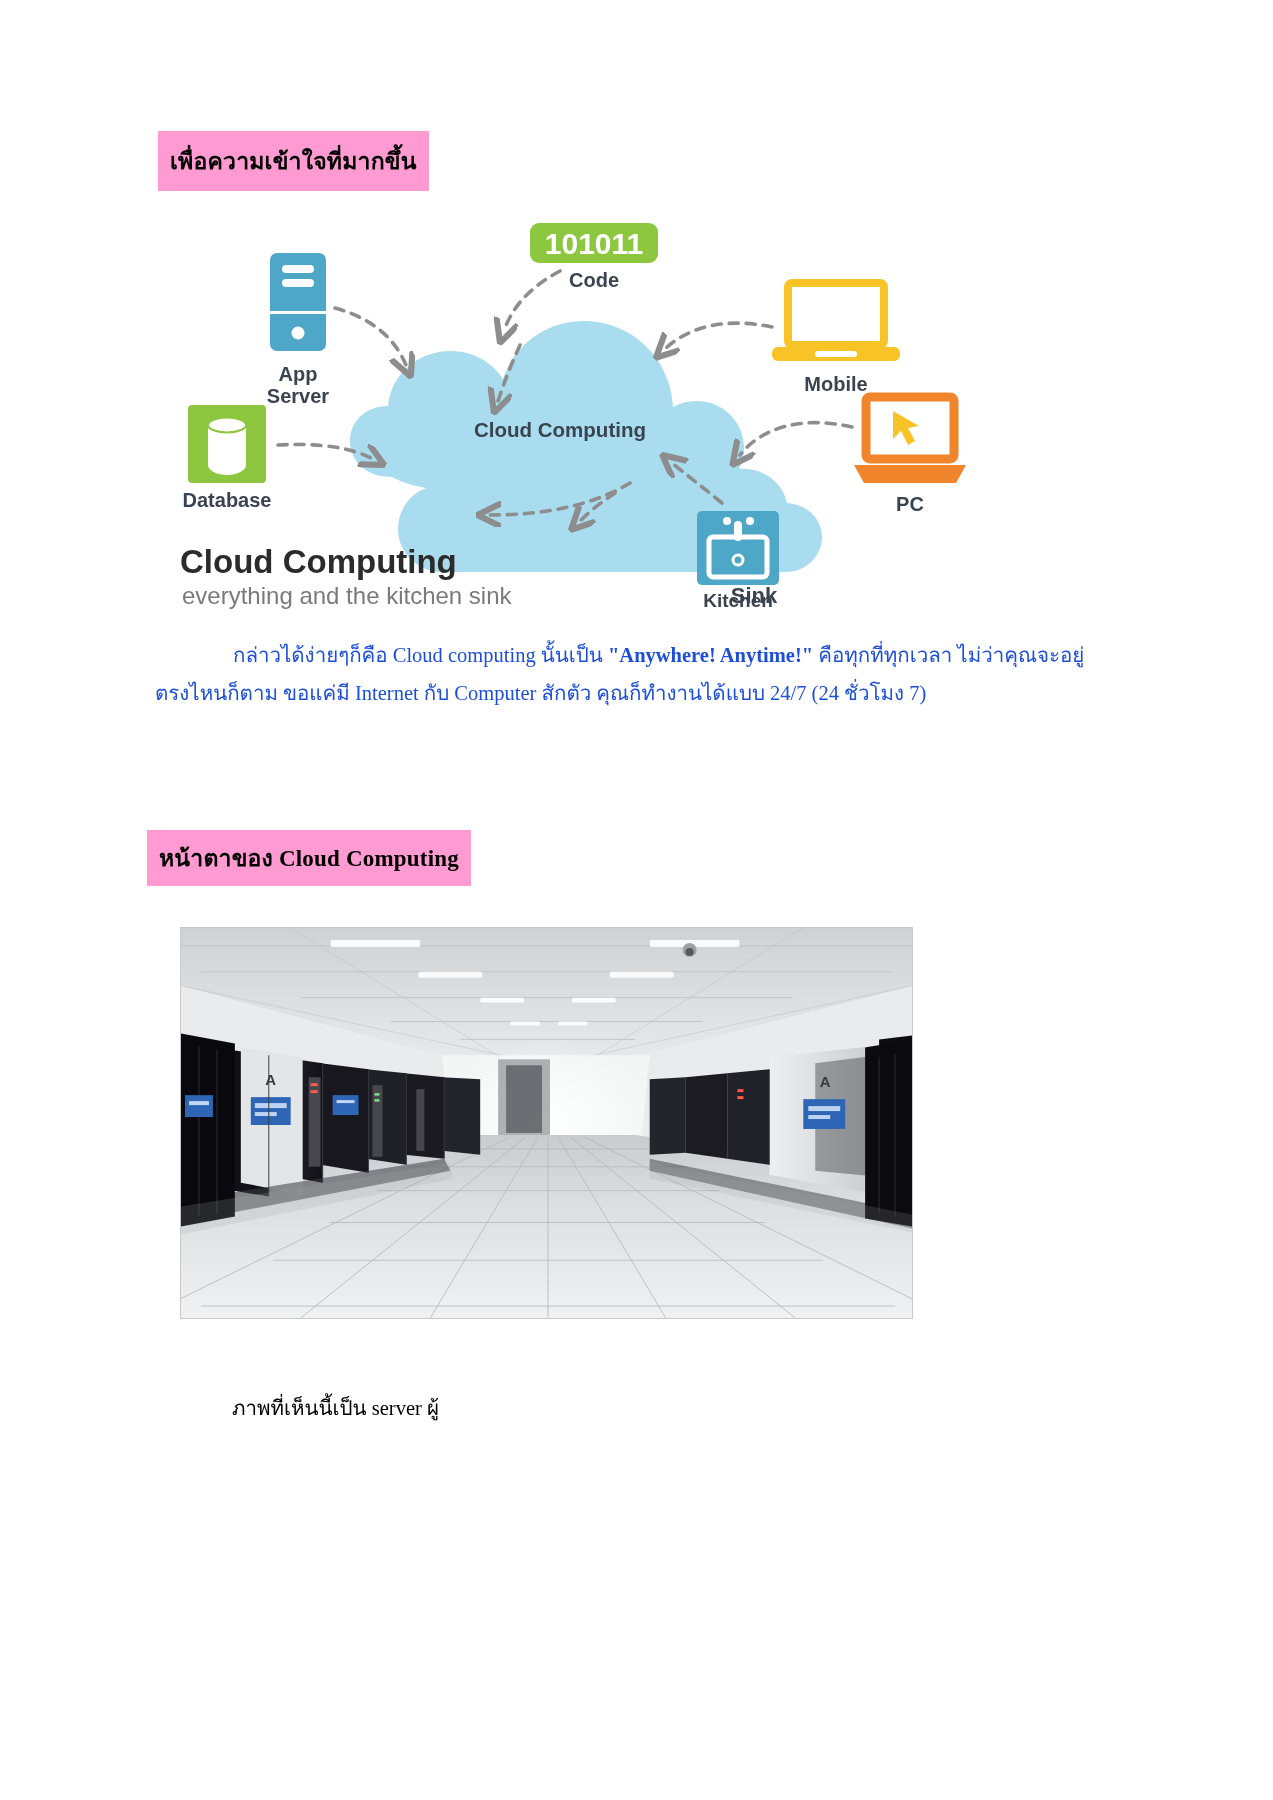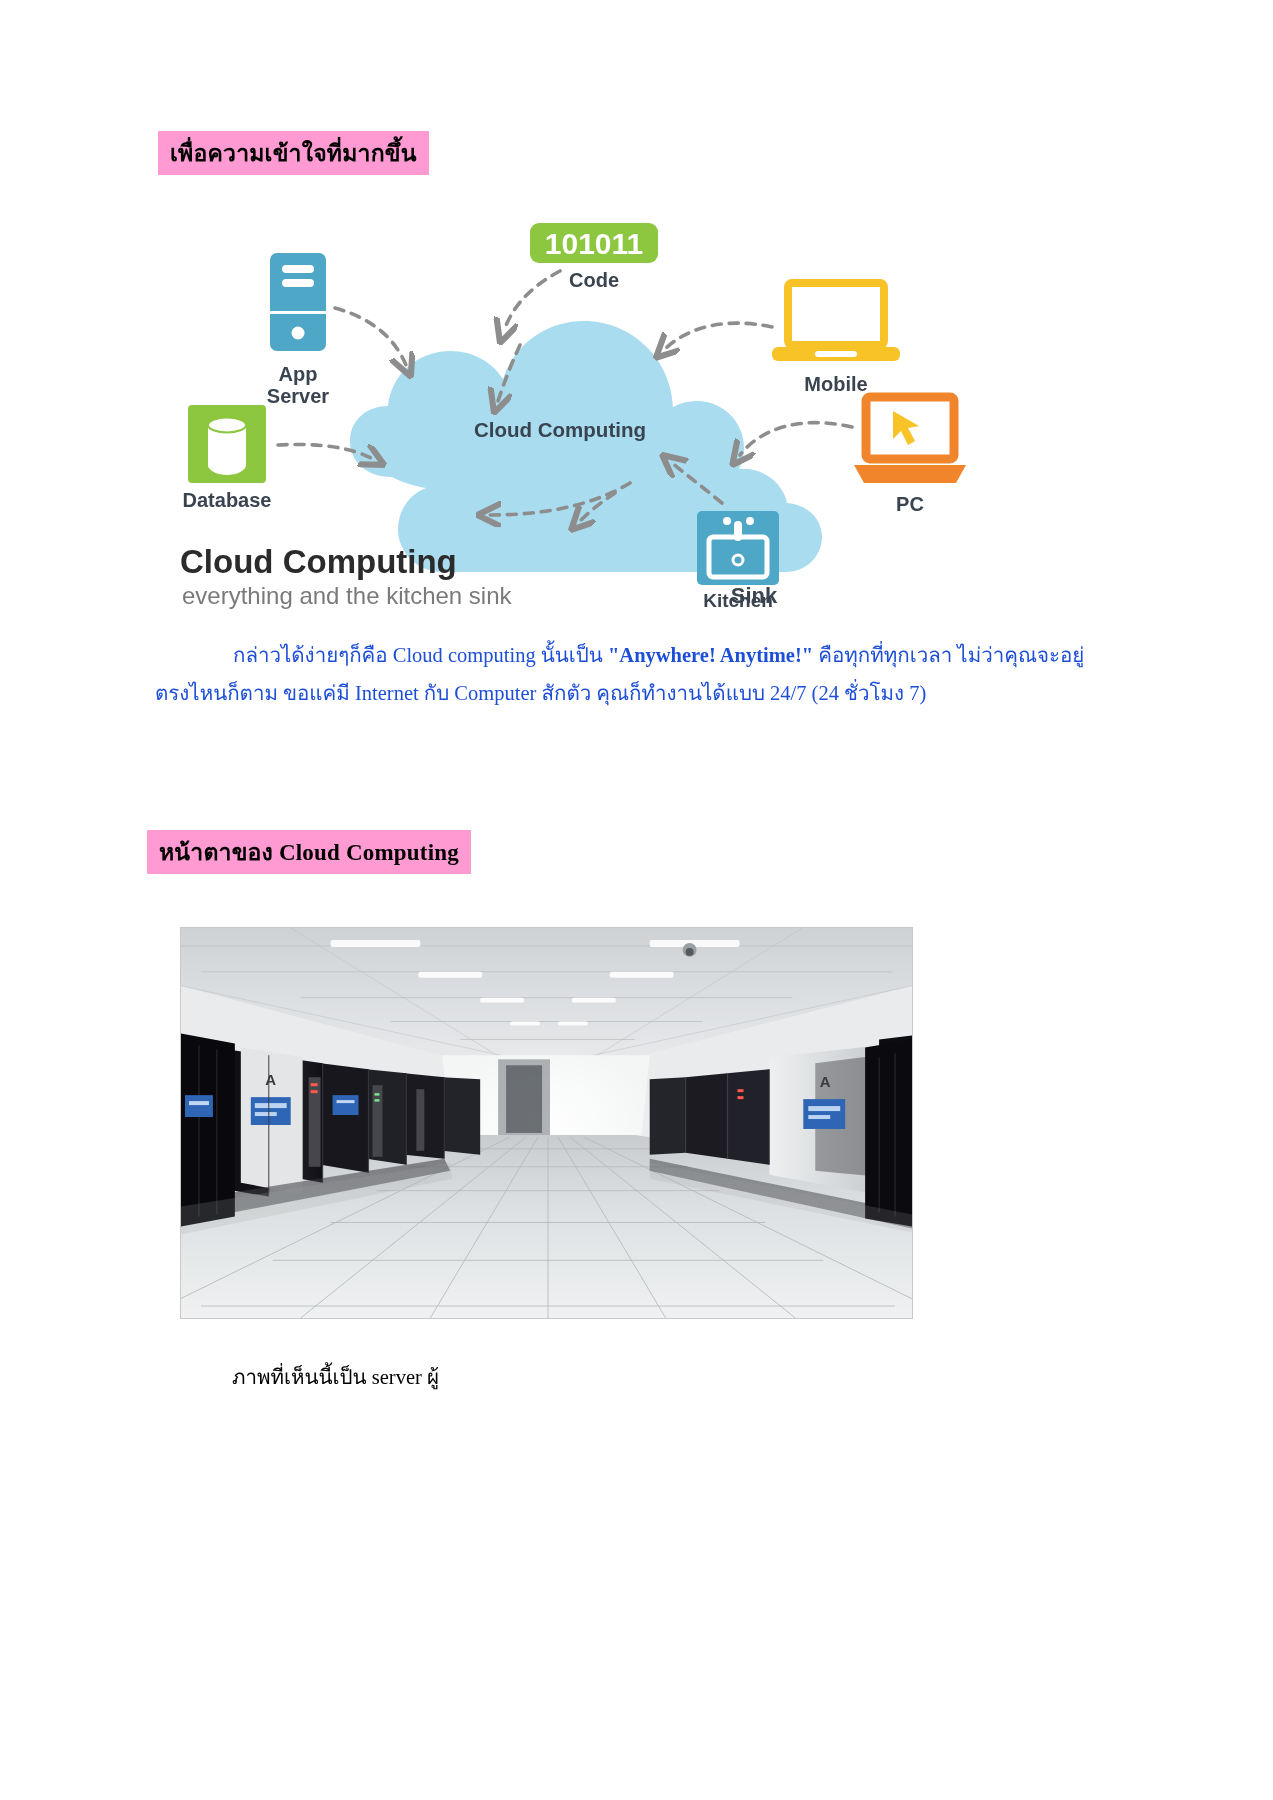--- a/index.html
+++ b/index.html
@@ -30,28 +30,28 @@
     font-weight: bold;
     white-space: nowrap;
     display: flex;
     align-items: center;
     padding: 0 12px;
     box-sizing: border-box;
   }
   #heading-one {
     left: 158px;
     top: 131px;
-    height: 44px;
+    height: 60px;
     font-size: 23px;
     letter-spacing: 0.2px;
   }
   #heading-two {
     left: 147px;
     top: 830px;
-    height: 44px;
+    height: 56px;
     font-size: 23px;
     letter-spacing: 0.2px;
     justify-content: flex-end;
   }
 
   
   #infographic {
     position: absolute;
     left: 160px;
     top: 215px;
@@ -85,21 +85,21 @@
     box-sizing: border-box;
     overflow: hidden;
     background: #0d0d10;
   }
   #server-photo svg { display: block; width: 100%; height: 100%; }
 
   
   #photo-caption {
     position: absolute;
     left: 232px;
-    top: 1360px;
+    top: 1391px;
     font-family: "Liberation Serif", serif;
     font-size: 20.5px;
     color: #000000;
     white-space: nowrap;
   }
 </style>
 </head>
 <body>
 
 <div class="page">

